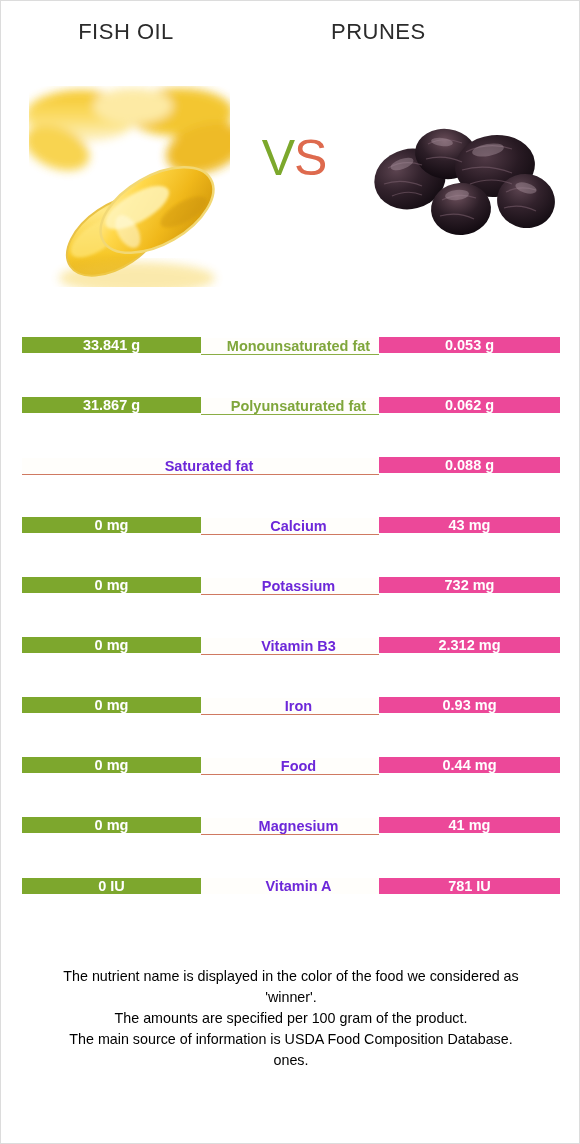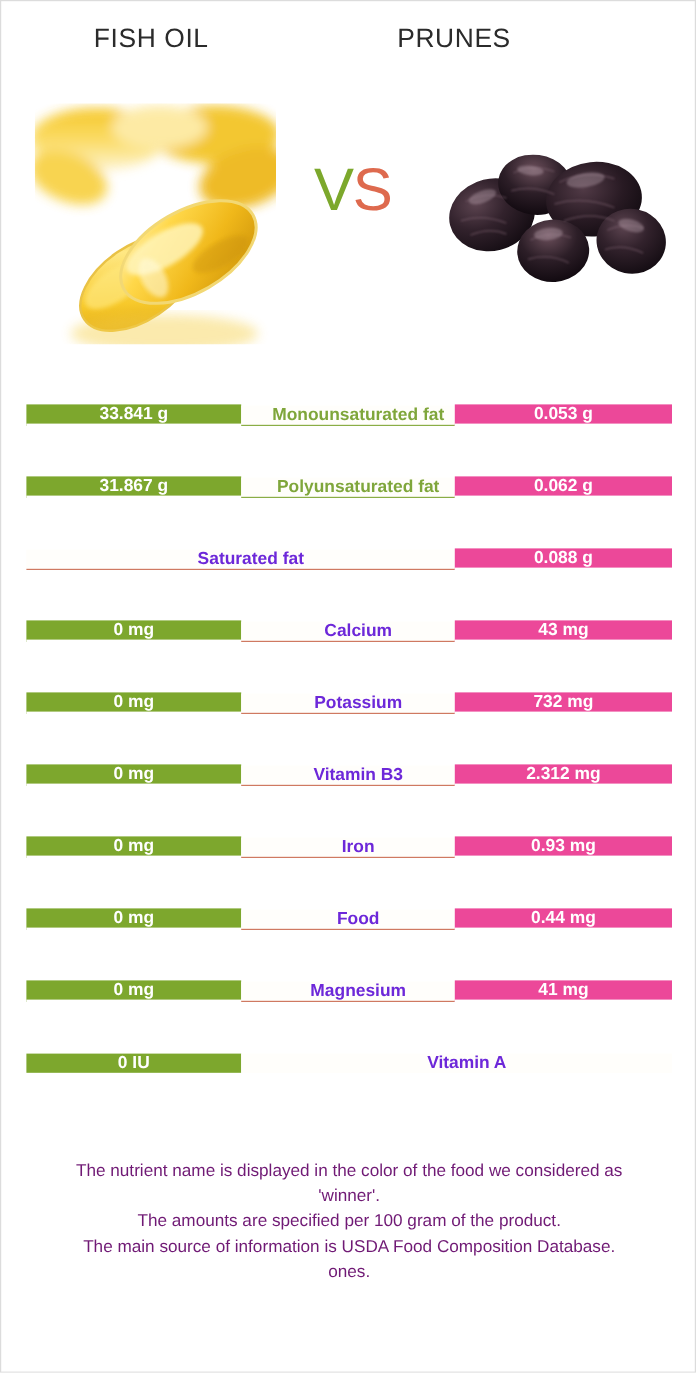--- a/index.html
+++ b/index.html
@@ -122,21 +122,21 @@
   .footer {
     position: absolute;
     left: 0;
     top: 965px;
     width: 580px;
     padding: 0 22px;
     box-sizing: border-box;
     text-align: center;
     font-size: 14.3px;
     line-height: 21px;
-    color: #701a75;
+    color: #000000;
     font-weight: 400;
   }
   .footer p { margin: 0; }
 </style>
 </head>
 <body>
 
 <div class="page">
 
   <div class="header">
@@ -311,20 +311,21 @@
 
     <div class="row win-red">
       <div class="cell cell-left">0 mg</div>
       <div class="cell cell-mid">Magnesium</div>
       <div class="cell cell-right">41 mg</div>
     </div>
 
     <div class="row win-red">
       <div class="cell cell-left">0 IU</div>
       <div class="cell cell-mid">Vitamin A</div>
+      <div class="cell cell-right">781 IU</div>
     </div>
 
   </div>
 
   <div class="footer">
     <p>The nutrient name is displayed in the color of the food we considered as</p>
     <p>'winner'.</p>
     <p>The amounts are specified per 100 gram of the product.</p>
     <p>The main source of information is USDA Food Composition Database.</p>
     <p>ones.</p>

